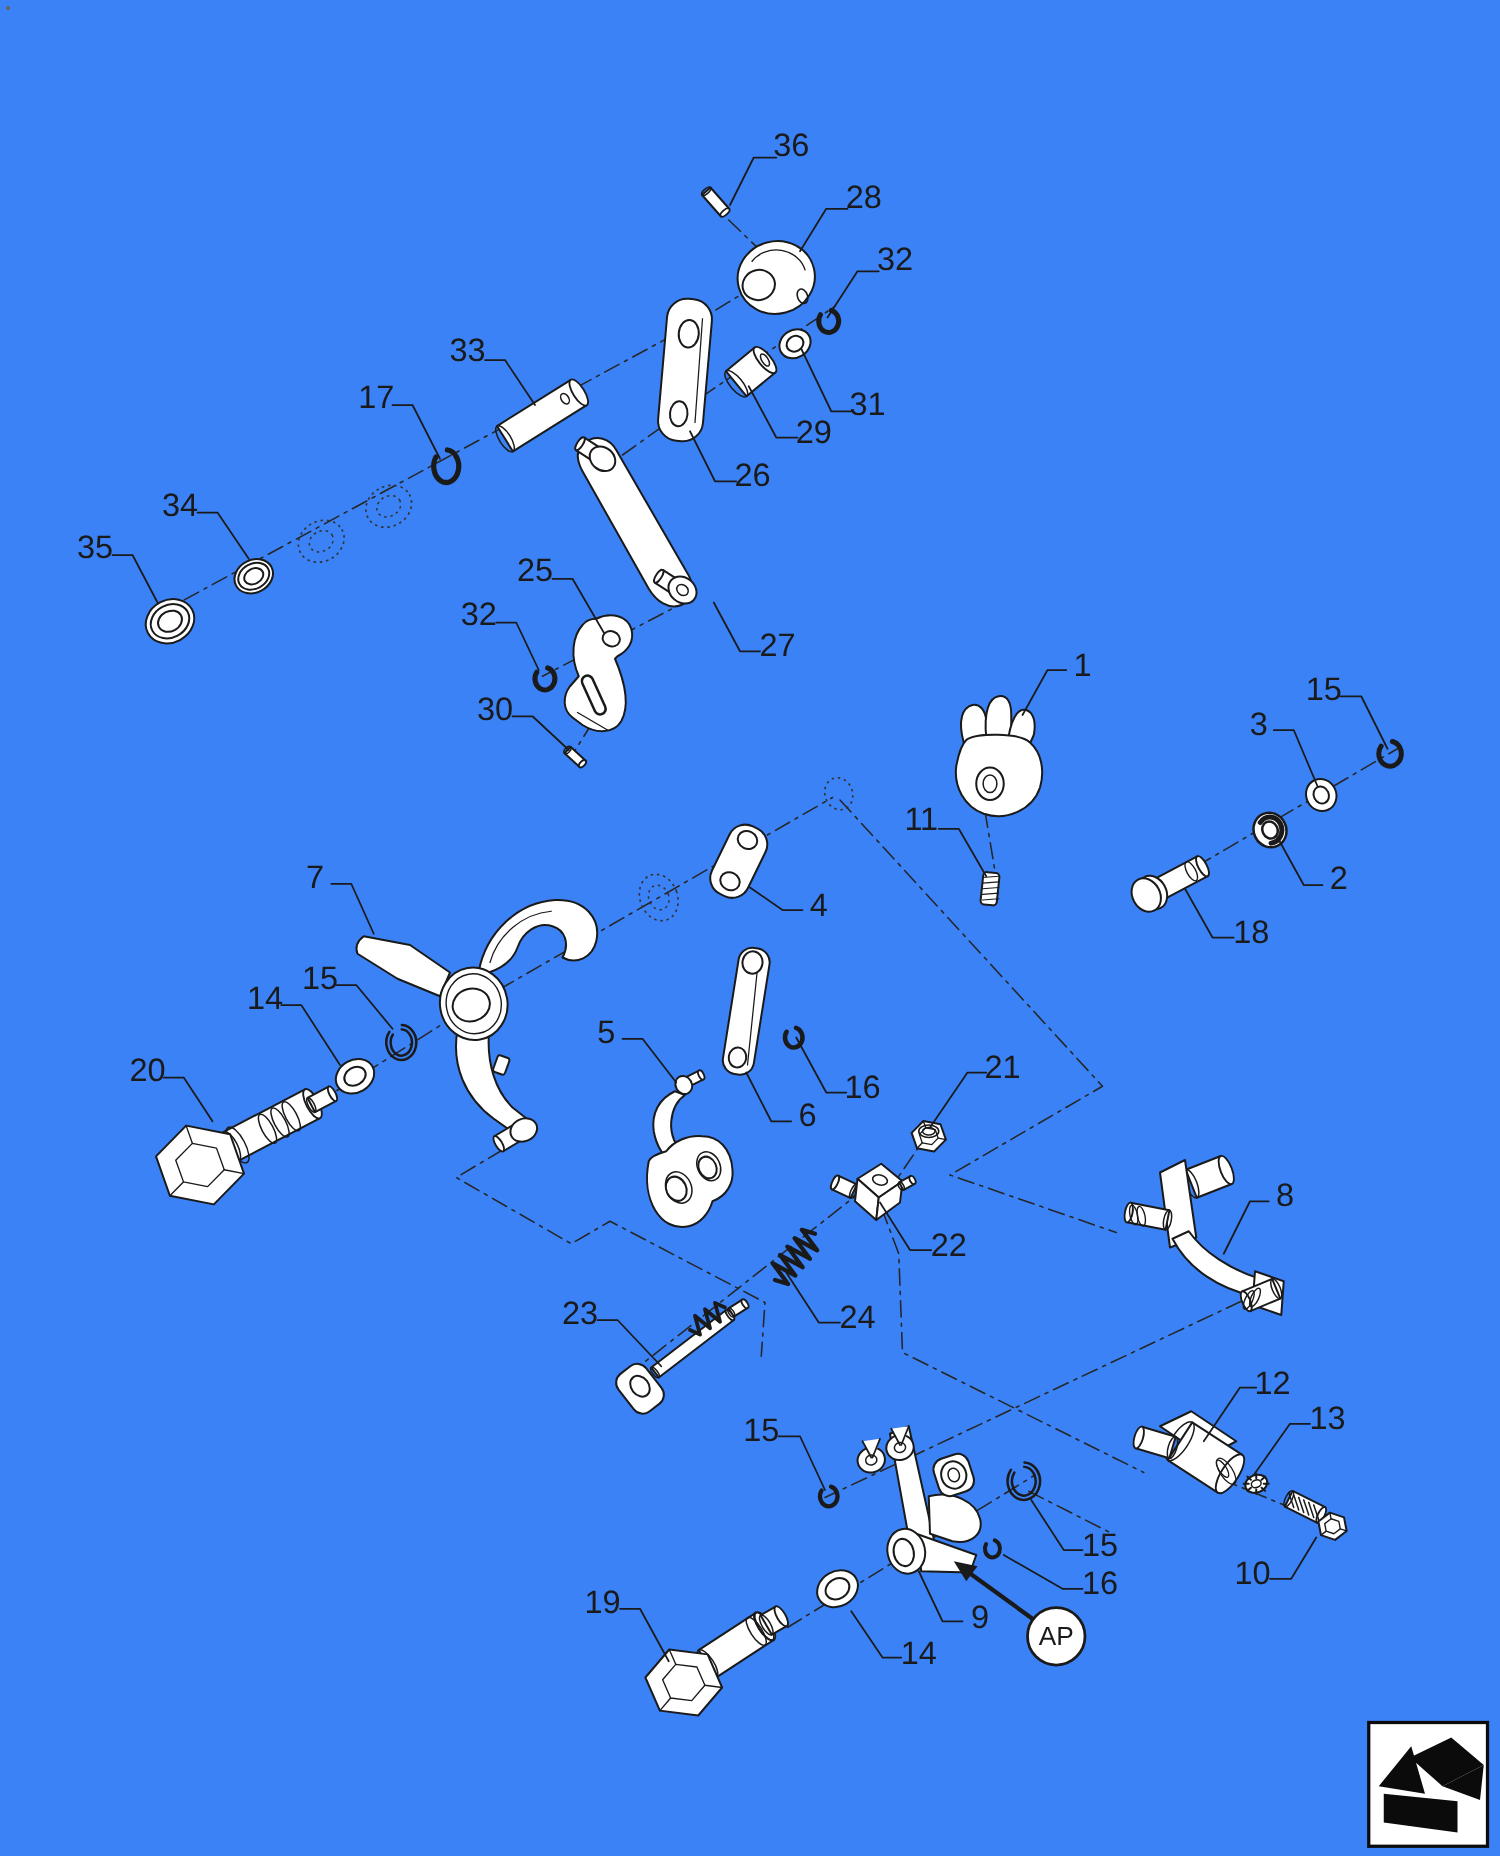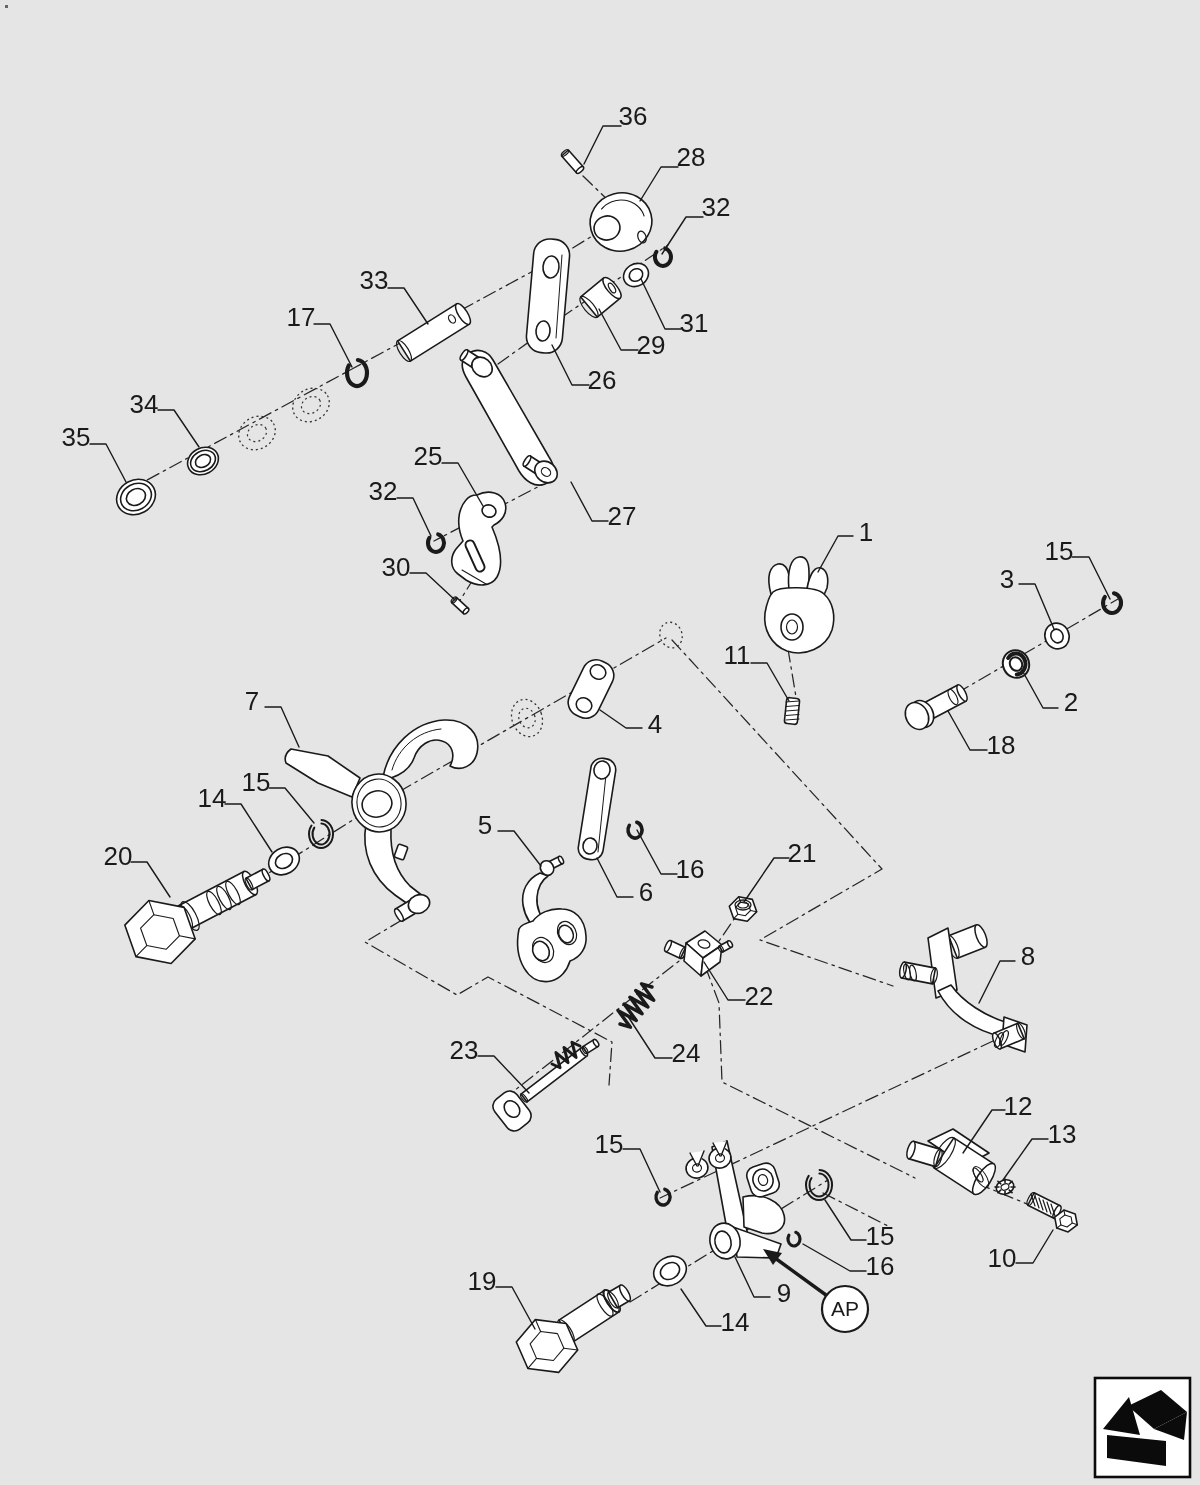--- a/index.html
+++ b/index.html
@@ -1,16 +1,16 @@
 <!DOCTYPE html>
 <html><head>
 <meta charset="utf-8">
 <style>
   html,body{margin:0;padding:0;background:#ffffff;}
-  .page{position:relative;width:1200px;height:1485px;background:#e5e5e5;overflow:hidden;
+  .page{position:relative;width:1200px;height:1485px;background:#3b82f6;overflow:hidden;
         font-family:"Liberation Sans", sans-serif;}
   svg{position:absolute;left:0;top:0;width:1200px;height:1485px;display:block;}
   text.lbl{font-family:"Liberation Sans", sans-serif;font-size:26px;fill:#1a1a1a;}
   text.ap{font-family:"Liberation Sans", sans-serif;font-size:21px;fill:#1a1a1a;}
 </style>
 </head>
 <body>
 
 <div class="page">
   <svg viewBox="0 0 1200 1485">

